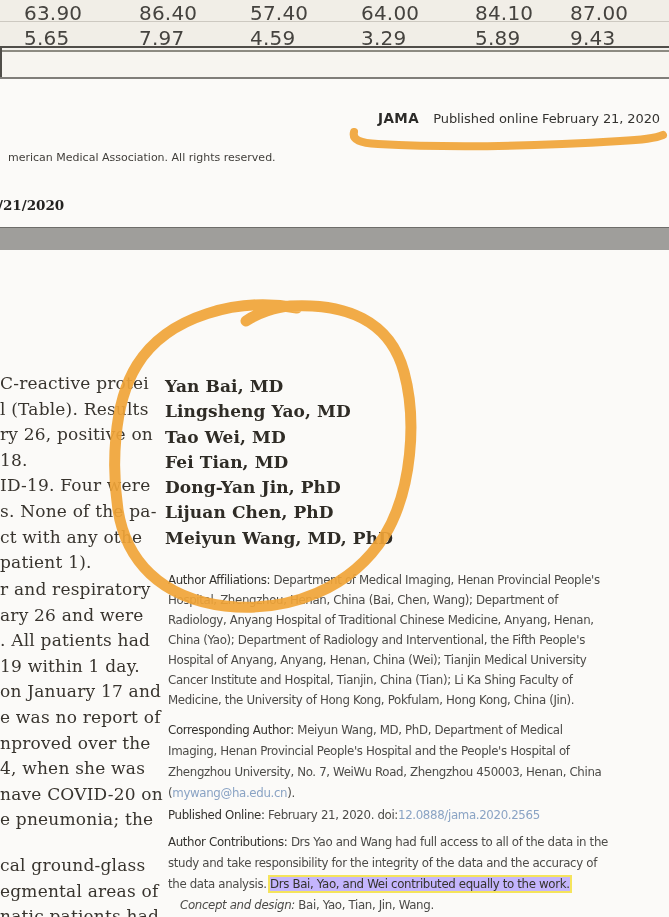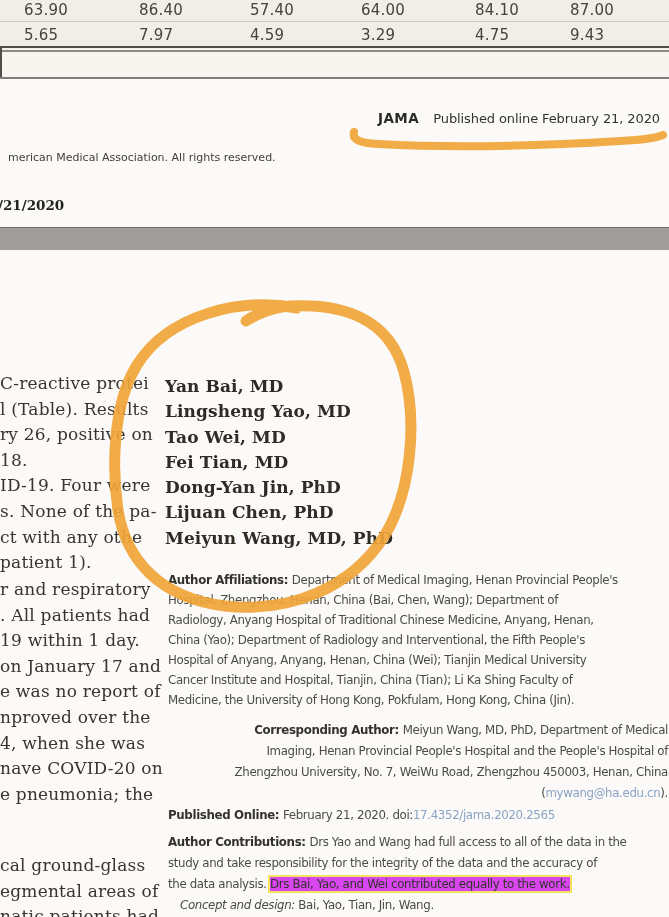--- a/index.html
+++ b/index.html
@@ -3,21 +3,21 @@
 <meta charset="utf-8">
 <style>
   html,body{margin:0;padding:0;background:#e8e6e2;}
   .page{position:relative;width:669px;height:917px;overflow:hidden;background:#fbfaf8;
         font-family:"DejaVu Sans",sans-serif;}
   
   .strip{position:absolute;top:0;left:0;right:0;height:47px;background:#f1eee7;}
   .band{position:absolute;top:47px;left:0;right:0;height:30px;background:#f7f5f0;}
   .trow{position:absolute;left:0;right:0;display:grid;
         grid-template-columns:115px 111px 111px 114px 95px 1fr;padding-left:24px;
-        font-size:15px;color:#45433f;letter-spacing:.2px;}
+        font-size:20px;color:#45433f;letter-spacing:.2px;}
   .trow1{top:1px;}
   .trow2{top:26px;}
   .sep1{position:absolute;top:21px;left:0;right:0;height:1px;background:#cdc9c1;}
   .dline{position:absolute;top:46px;left:0;right:0;height:2px;
          border-top:2px solid #504e49;border-bottom:2px solid #8d8b82;background:#f3f1ec;}
   .line2{position:absolute;top:77px;left:0;right:0;height:2px;background:#807e79;}
   .lvert{position:absolute;top:47px;left:0;width:2px;height:32px;background:#504e49;}
   
   .masthead{position:absolute;top:110px;right:9px;font-size:13px;color:#343330;
             letter-spacing:-.1px;white-space:nowrap;}
@@ -33,27 +33,27 @@
   .serifcol .tline{height:25.6px;line-height:25.6px;white-space:nowrap;}
   .p1{top:371px;} .p2{top:577px;} .p3{top:853px;}
   .authors{position:absolute;left:165px;top:374px;font-family:"DejaVu Serif",serif;
            font-weight:bold;font-size:17px;color:#2f2c26;letter-spacing:.1px;}
   .authors .tline{height:25.3px;line-height:25.3px;white-space:nowrap;}
   
   .note{position:absolute;left:168px;width:500px;font-size:11.8px;letter-spacing:-.35px;
         color:#4c4b48;}
   .note .tline{white-space:nowrap;}
   .affil{top:570px;} .affil .tline{height:20px;line-height:20px;}
-  .corresp{top:720px;text-align:right;} .corresp .tline{height:21px;line-height:21px;}
+  .corresp{top:720px;} .corresp .tline{height:21px;line-height:21px;}
   .publine{top:805px;} .publine .tline{height:21px;line-height:21px;}
   .contrib{top:832px;} .contrib .tline{height:21px;line-height:21px;}
-  .b{font-weight:bold;color:#34322e;}
+  .b{font-weight:normal;color:#34322e;}
   .i{font-style:italic;margin-left:12px;}
   .link{color:#8aa3c4;}
-  .hl{background:#d946ef;box-shadow:0 0 0 2px #F5E45C;color:#35332d;}
+  .hl{background:#c4b5fd;box-shadow:0 0 0 2px #F5E45C;color:#35332d;}
   
   .marks{position:absolute;top:0;left:0;pointer-events:none;z-index:5;}
 </style>
 </head>
 <body>
 
 <div class="page">
 
   <div class="strip"></div>
   <div class="band"></div>
@@ -64,21 +64,21 @@
       <span class="cell">64.00</span>
       <span class="cell">84.10</span>
       <span class="cell">87.00</span>
     </div>
   <div class="sep1"></div>
   <div class="trow trow2">
       <span class="cell">5.65</span>
       <span class="cell">7.97</span>
       <span class="cell">4.59</span>
       <span class="cell">3.29</span>
-      <span class="cell">4.75</span>
+      <span class="cell">5.89</span>
       <span class="cell">9.43</span>
     </div>
   <div class="dline"></div>
   <div class="lvert"></div>
   <div class="line2"></div>
 
   <div class="masthead">
     <span class="jname">JAMA</span><span>Published online February 21, 2020</span>
   </div>
 
@@ -91,20 +91,21 @@
       <div class="tline">l (Table). Results</div>
       <div class="tline">ry 26, positive on</div>
       <div class="tline">18.</div>
       <div class="tline">ID-19. Four were</div>
       <div class="tline">s. None of the pa-</div>
       <div class="tline">ct with any othe</div>
       <div class="tline">patient 1).</div>
     </div>
   <div class="serifcol p2">
       <div class="tline">r and respiratory</div>
+      <div class="tline">ary 26 and were</div>
       <div class="tline">. All patients had</div>
       <div class="tline">19 within 1 day.</div>
       <div class="tline">on January 17 and</div>
       <div class="tline">e was no report of</div>
       <div class="tline">nproved over the</div>
       <div class="tline">4, when she was</div>
       <div class="tline">nave COVID-20 on</div>
       <div class="tline">e pneumonia; the</div>
     </div>
   <div class="serifcol p3">
@@ -132,21 +133,21 @@
       <div class="tline"><span>Cancer Institute and Hospital, Tianjin, China (Tian); Li Ka Shing Faculty of</span></div>
       <div class="tline"><span>Medicine, the University of Hong Kong, Pokfulam, Hong Kong, China (Jin).</span></div>
     </div>
   <div class="note corresp">
       <div class="tline"><span class="b">Corresponding Author: </span><span>Meiyun Wang, MD, PhD, Department of Medical</span></div>
       <div class="tline"><span>Imaging, Henan Provincial People's Hospital and the People's Hospital of</span></div>
       <div class="tline"><span>Zhengzhou University, No. 7, WeiWu Road, Zhengzhou 450003, Henan, China</span></div>
       <div class="tline"><span>(</span><span class="link">mywang@ha.edu.cn</span><span>).</span></div>
     </div>
   <div class="note publine">
-      <div class="tline"><span class="b">Published Online: </span><span>February 21, 2020. doi:</span><span class="link">17.4352/jama.2020.2565</span></div>
+      <div class="tline"><span class="b">Published Online: </span><span>February 21, 2020. doi:</span><span class="link">12.0888/jama.2020.2565</span></div>
     </div>
   <div class="note contrib">
       <div class="tline"><span class="b">Author Contributions: </span><span>Drs Yao and Wang had full access to all of the data in the</span></div>
       <div class="tline"><span>study and take responsibility for the integrity of the data and the accuracy of</span></div>
       <div class="tline"><span>the data analysis. </span><span class="hl">Drs Bai, Yao, and Wei contributed equally to the work.</span></div>
       <div class="tline"><span class="i">Concept and design: </span><span>Bai, Yao, Tian, Jin, Wang.</span></div>
       <div class="tline"></div>
     </div>
 
   <svg class="marks" width="669" height="917" viewBox="0 0 669 917">

